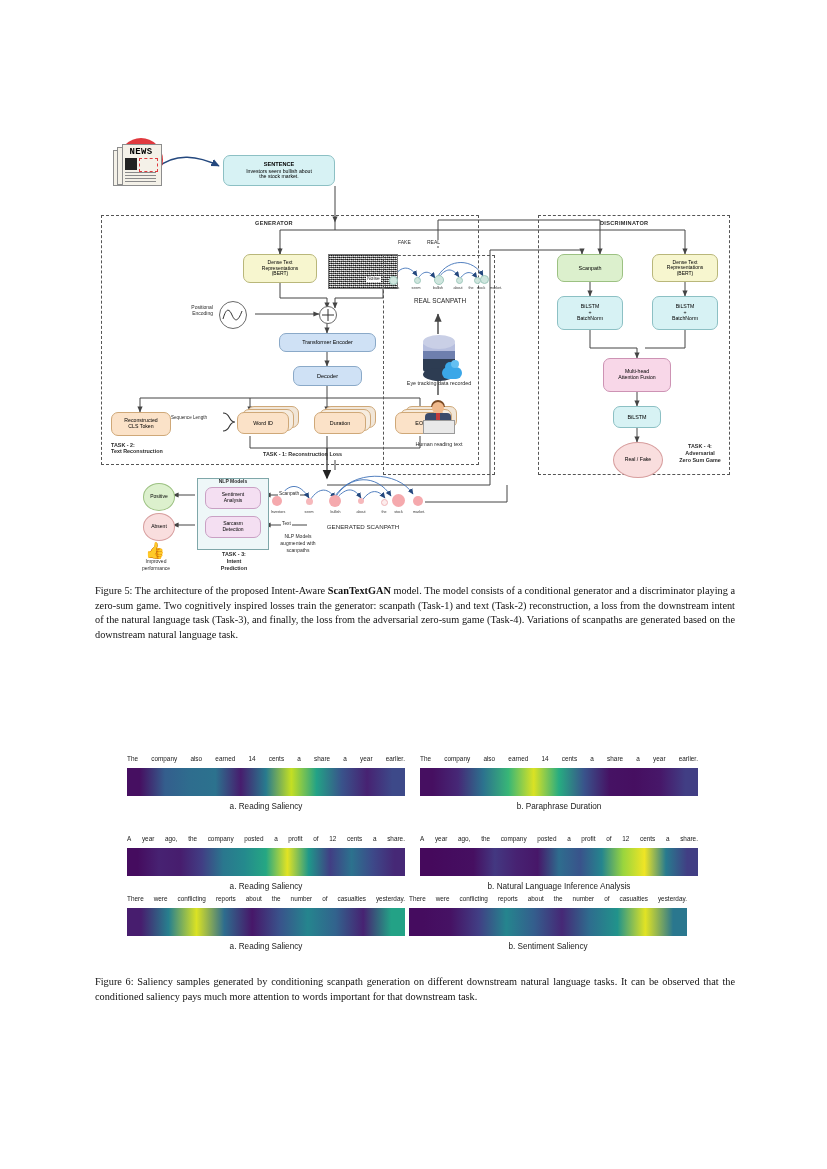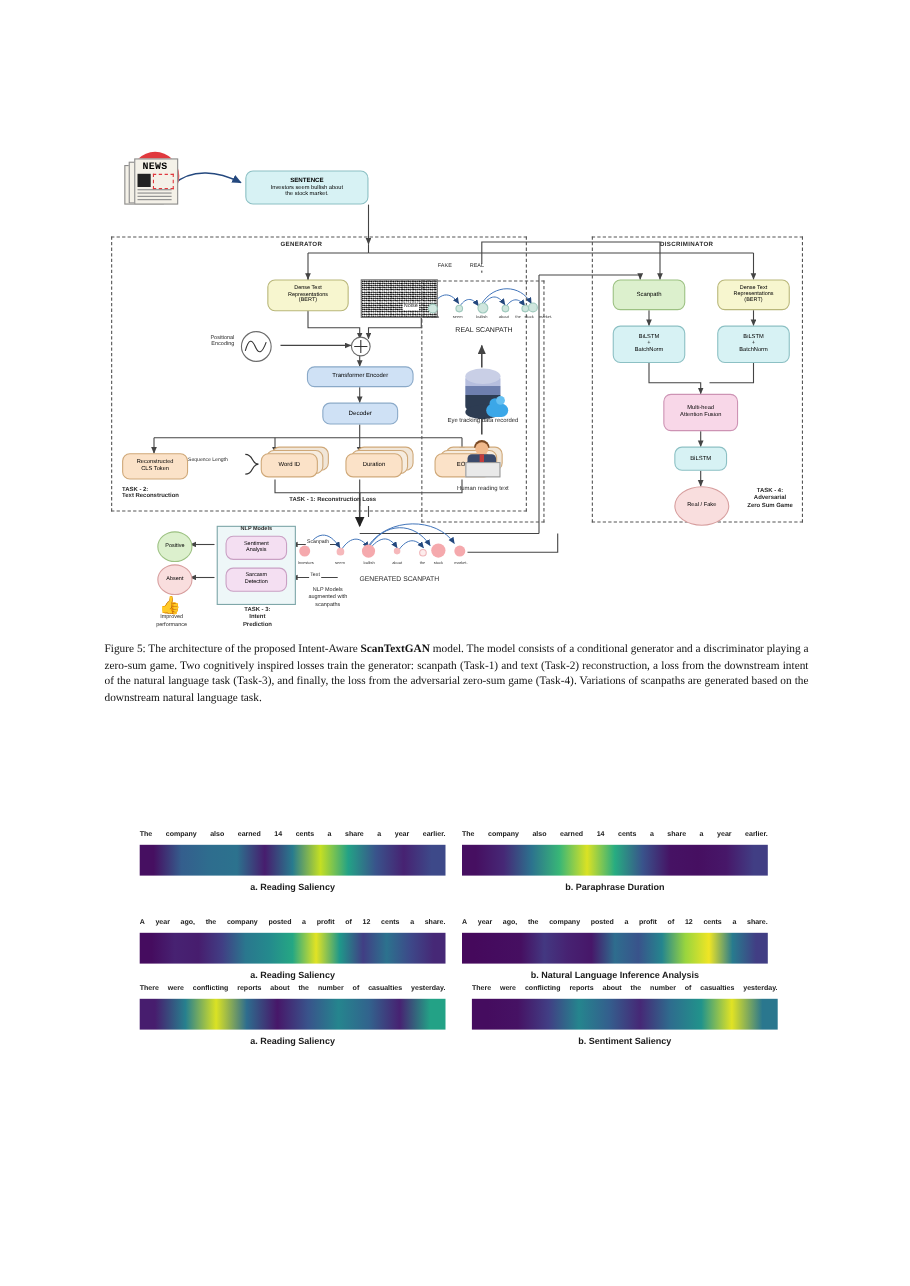--- a/index.html
+++ b/index.html
@@ -75,21 +75,21 @@
   .sp-dot.hollow{background:#fdecec;border:1px solid #f0b6ba;}
   .sp-word{position:absolute;font-size:3.6px;color:#333;text-align:center;}
   .sp-dot2{position:absolute;border-radius:50%;background:#cfe6de;border:1px solid #9fc9bd;}
 
   
   .caption{position:absolute;width:640px;left:95px;font-family:"Liberation Serif",serif;
            font-size:10.3px;line-height:1.42;text-align:justify;color:#111;}
 
   
   #figure6{position:absolute;left:95px;top:755px;width:640px;height:205px;}
-  .sal-group{position:absolute;font-weight:bold;}
+  .sal-group{position:absolute;}
   .sal-words{position:absolute;display:flex;justify-content:space-between;width:100%;
              font-family:"Liberation Sans",sans-serif;font-size:6.4px;color:#1a1a1a;}
   .sal-bar{position:absolute;width:100%;height:28px;}
   .sal-cap{position:absolute;width:100%;text-align:center;font-family:"Liberation Sans",sans-serif;
            font-size:8.2px;color:#1a1a1a;}
 </style>
 </head>
 <body>
 
 <div class="page">
@@ -496,32 +496,33 @@
           <span>the</span>
           <span>number</span>
           <span>of</span>
           <span>casualties</span>
           <span>yesterday.</span>
         </div>
       <div class="sal-bar" style="top: 13px; background: linear-gradient(90deg, rgb(71, 29, 110) 0%, rgb(71, 29, 110) 5%, rgb(39, 128, 142) 15%, rgb(218, 226, 36) 25%, rgb(46, 109, 142) 35%, rgb(71, 23, 105) 45%, rgb(57, 83, 139) 55%, rgb(37, 133, 142) 65%, rgb(50, 99, 141) 75%, rgb(71, 34, 114) 85%, rgb(35, 162, 134) 95%, rgb(35, 162, 134) 100%);"></div>
       <div class="sal-cap" style="top:47px;">a. Reading Saliency</div>
     </div>
 
-    <div class="sal-group" id="p5" style="left:334px;top:140px;width:278px;height:64px;">
+    <div class="sal-group" id="p5" style="left:314px;top:140px;width:278px;height:64px;">
       <div class="sal-words" style="top:0px;">
           <span>There</span>
           <span>were</span>
           <span>conflicting</span>
           <span>reports</span>
           <span>about</span>
           <span>the</span>
           <span>number</span>
           <span>of</span>
           <span>casualties</span>
           <span>yesterday.</span>
         </div>
       <div class="sal-bar" style="top: 13px; background: linear-gradient(90deg, rgb(69, 12, 95) 0%, rgb(69, 12, 95) 5%, rgb(70, 18, 100) 15%, rgb(65, 62, 132) 25%, rgb(37, 133, 142) 35%, rgb(52, 94, 141) 45%, rgb(70, 40, 118) 55%, rgb(46, 109, 142) 65%, rgb(33, 147, 139) 75%, rgb(225, 227, 36) 85%, rgb(42, 119, 142) 95%, rgb(42, 119, 142) 100%);"></div>
       <div class="sal-cap" style="top:47px;">b. Sentiment Saliency</div>
     </div>
   </div>
 
+  <div class="caption" style="top:975px;">Figure 6: Saliency samples generated by conditioning scanpath generation on different downstream natural language tasks. It can be observed that the conditioned saliency pays much more attention to words important for that downstream task.</div>
 
 </div>
 
 </body></html>

